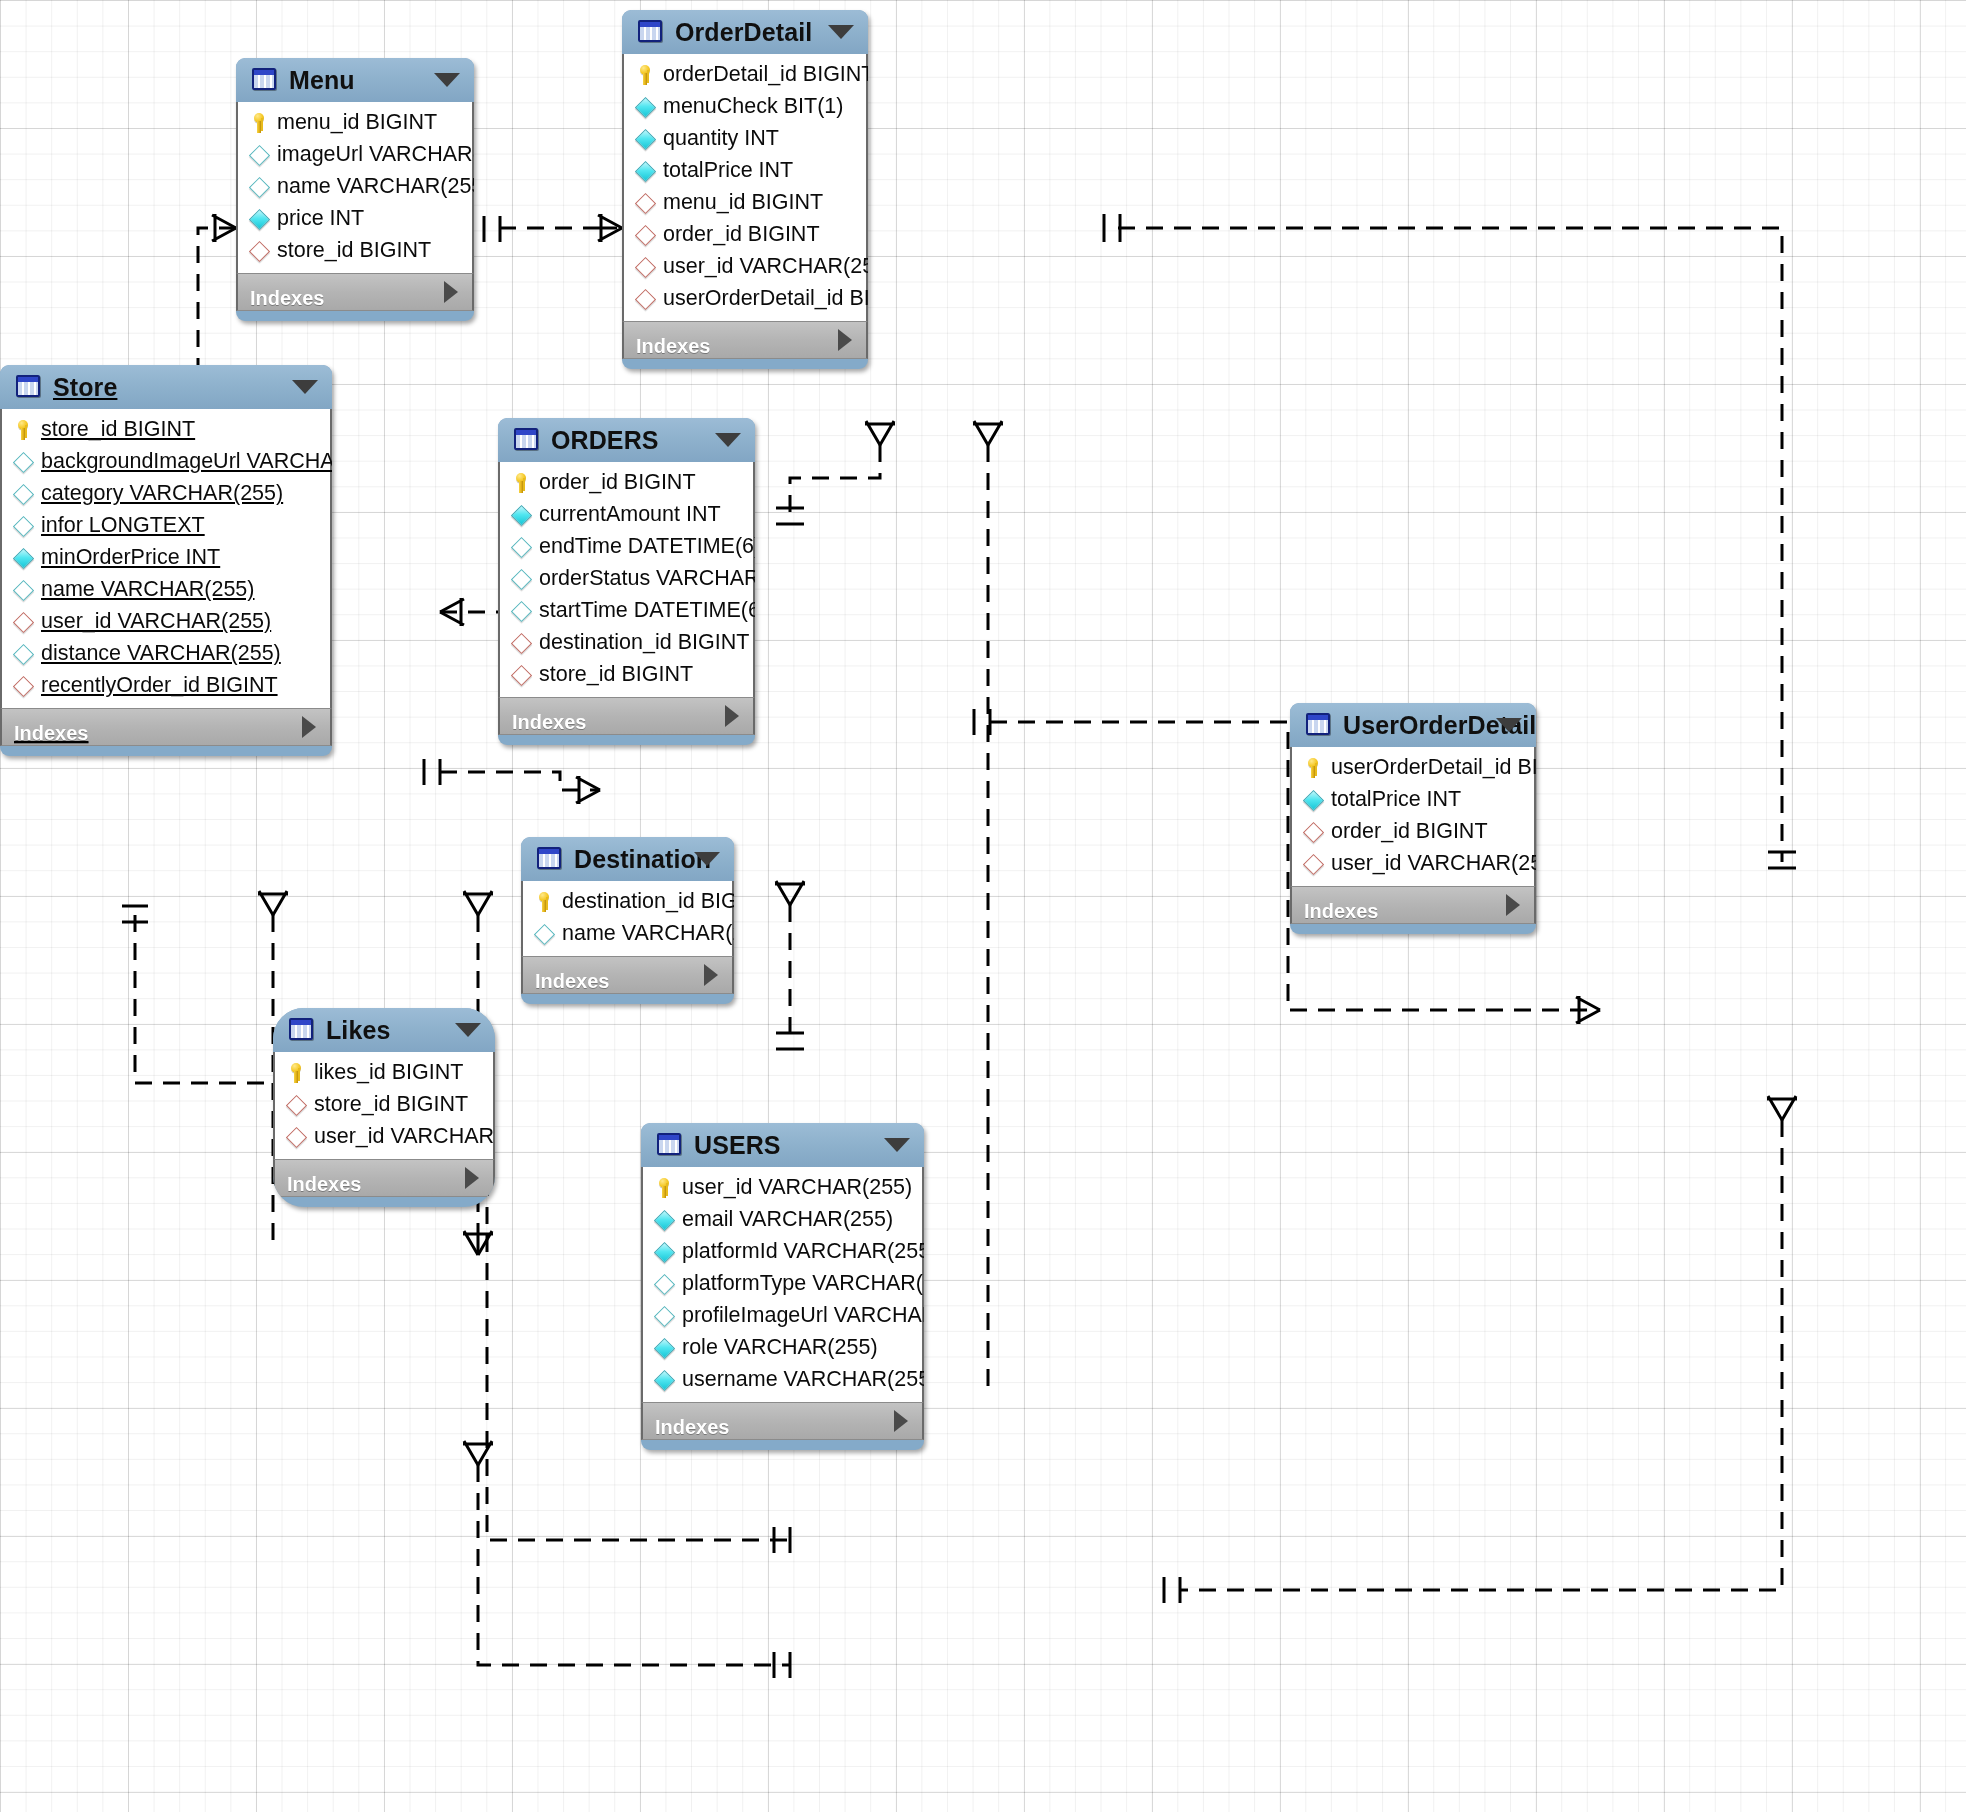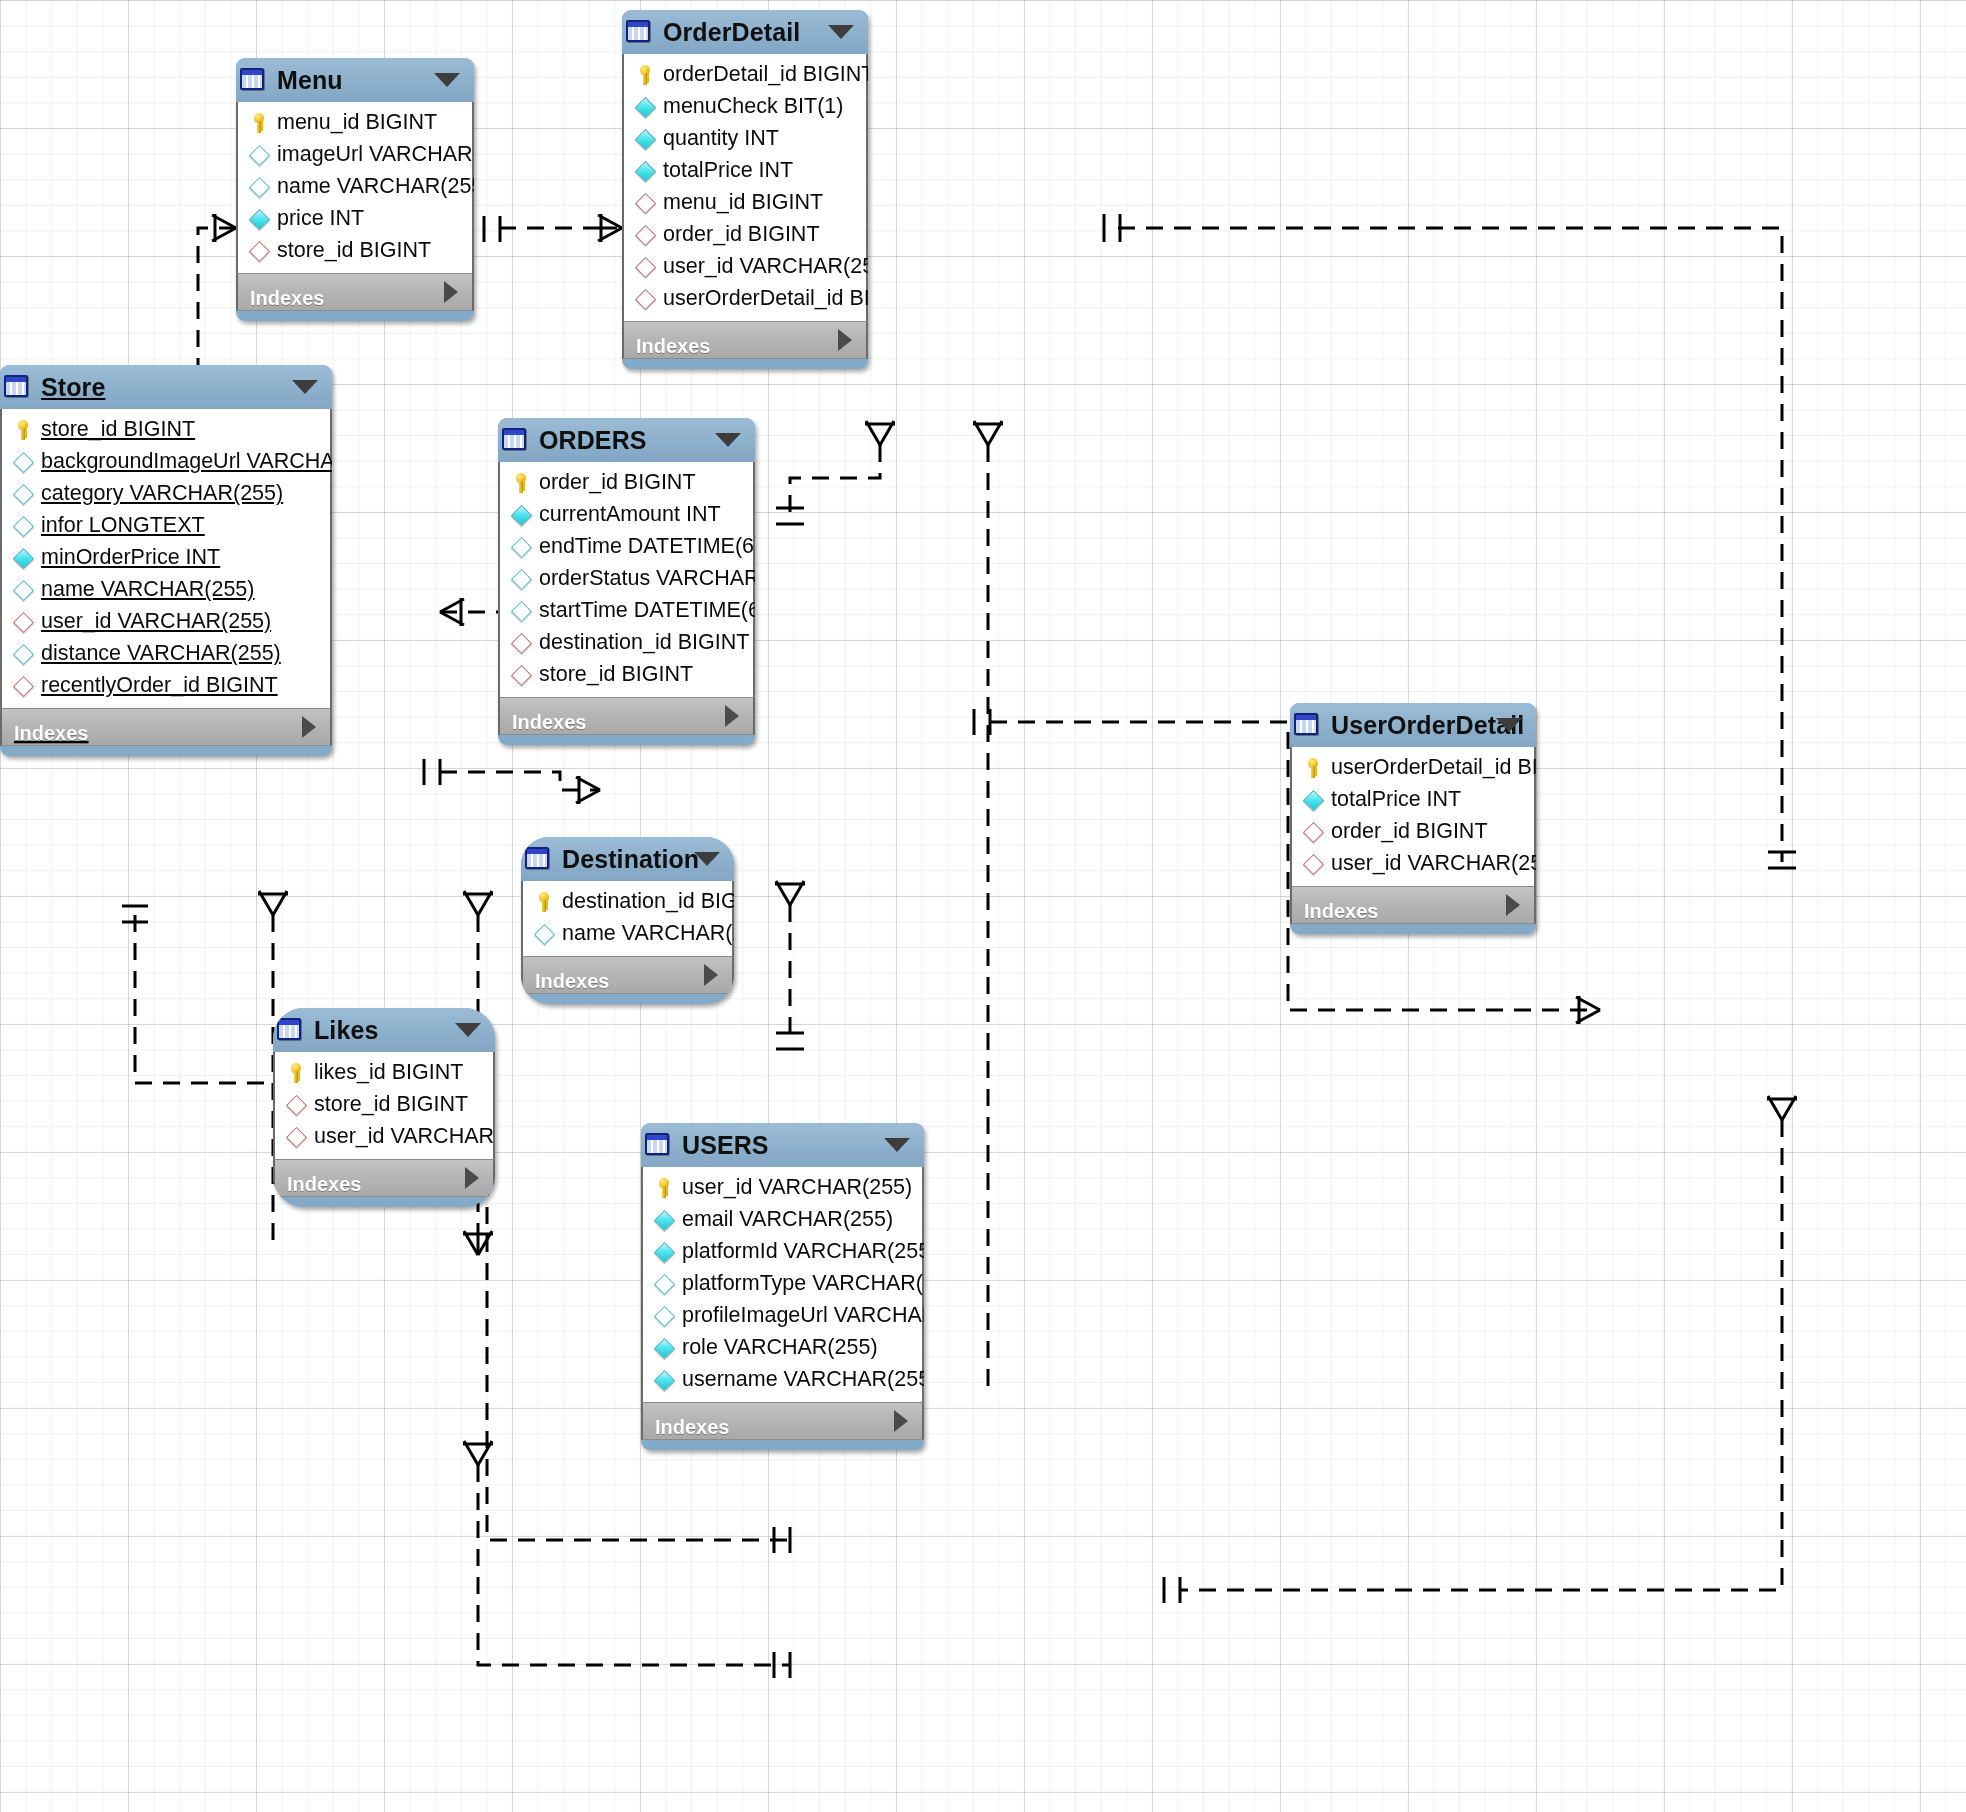--- a/index.html
+++ b/index.html
@@ -36,21 +36,21 @@
     border-radius: 9px;
     background: #84aac9;
     box-shadow: 2px 3px 4px rgba(0,0,0,0.34);
     padding-bottom: 10px;
     overflow: hidden;
   }
   .tbl-hdr {
     height: 44px;
     display: flex;
     align-items: center;
-    padding: 0 10px 0 4px;
+    padding: 0 10px 0 16px;
     background: linear-gradient(to bottom, #9cbcd6 0%, #8fb2cd 45%, #82a6c4 100%);
     border-top-left-radius: 9px;
     border-top-right-radius: 9px;
     position: relative;
   }
   .tbl-ico {
     width: 26px; height: 24px;
     flex: 0 0 26px;
     margin-right: 11px;
     position: relative;
@@ -482,21 +482,21 @@
           <div class="col">
             <span class="col-ico ico-fk"></span>
             <span class="col-txt">user_id VARCHAR(255)</span>
           </div>
         </div>
         <div class="tbl-foot">
           <span class="tbl-foot-lbl">Indexes</span>
           <span class="foot-caret"></span>
         </div>
       </div>
-      <div class="tbl" style="left: 521px; top: 837px; width: 213px; border-radius: 28px;">
+      <div class="tbl" style="left: 521px; top: 837px; width: 213px;">
         <div class="tbl-hdr">
           <span class="tbl-ico">
             <i></i>
           </span>
           <span class="tbl-name">Destination</span>
           <span class="tbl-caret"></span>
         </div>
         <div class="tbl-body">
           <div class="col">
             <span class="col-ico ico-pk"></span>

